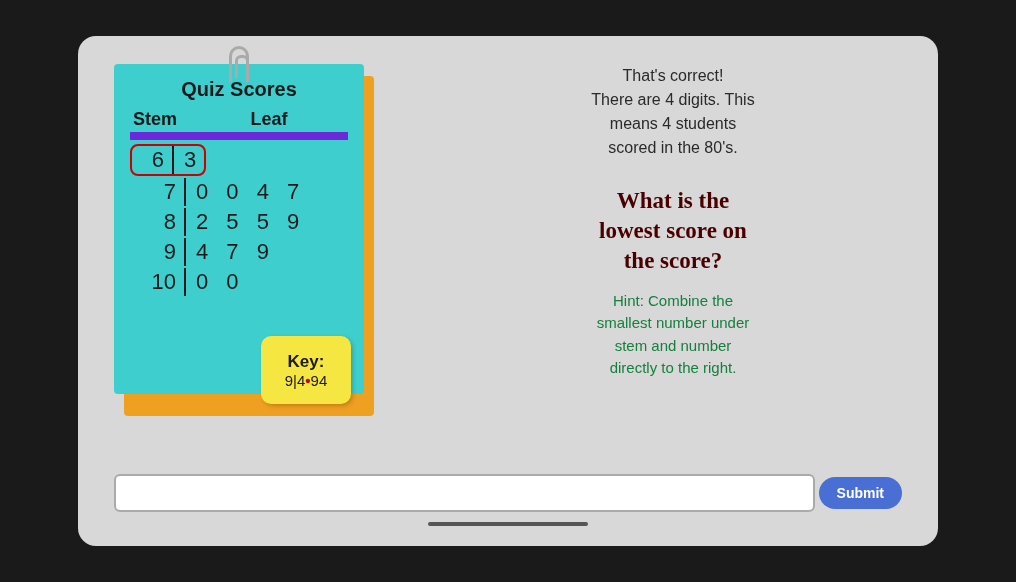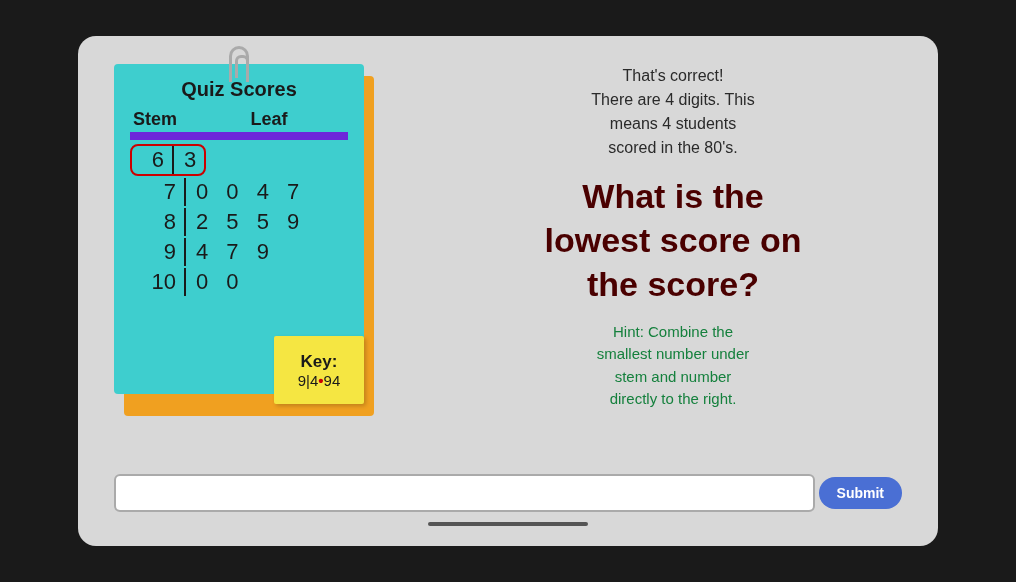--- a/index.html
+++ b/index.html
@@ -144,25 +144,25 @@
 
     .leaf-cell {
       padding-left: 6px;
       letter-spacing: 6px;
     }
 
     
     .key-note {
       position: absolute;
       bottom: -10px;
-      right: 0px;
+      right: 13px;
       background: #f5e642;
       width: 90px;
       height: 68px;
-      border-radius: 2px;
+      border-radius: 10px;
       display: flex;
       flex-direction: column;
       align-items: center;
       justify-content: center;
       z-index: 5;
       box-shadow: 2px 2px 4px rgba(0,0,0,0.2);
     }
 
     .key-label {
       font-size: 17px;
@@ -186,31 +186,32 @@
       display: flex;
       flex-direction: column;
       justify-content: flex-start;
       padding-top: 0px;
     }
 
     .feedback-text {
       font-size: 16px;
       color: #2a2a2a;
       text-align: center;
-      margin-bottom: 14px;
+      margin-bottom: 26px;
       line-height: 1.5;
     }
 
     .question-text {
-      font-size: 34px;
+      font-size: 23px;
       font-weight: bold;
       color: #4a0000;
       text-align: center;
       line-height: 1.3;
       margin-bottom: 14px;
+      font-family: Liberation Serif, serif;
     }
 
     .hint-text {
       font-size: 15px;
       color: #15803d;
       text-align: center;
       line-height: 1.5;
     }
 
     

